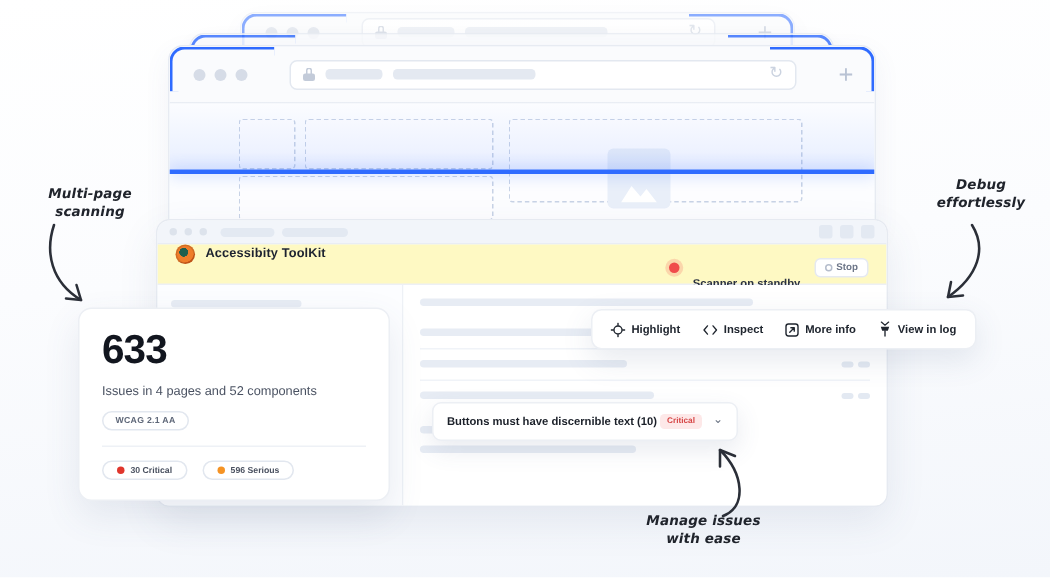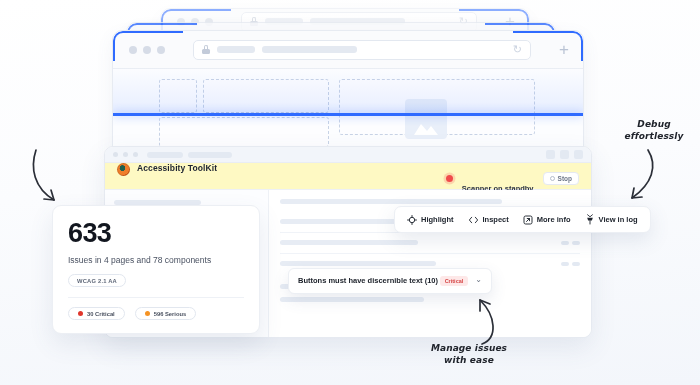--- a/index.html
+++ b/index.html
@@ -372,21 +372,21 @@
           </div>
         </div>
         <div class="sk" style="width:64%; margin-top:10px;"></div>
         <div class="sk" style="width:48%;"></div>
       </div>
     </div>
   </div>
 
   <div class="statcard">
     <div class="bignum">633</div>
-    <div class="subtxt">Issues in 4 pages and 78 components</div>
+    <div class="subtxt">Issues in 4 pages and 52 components</div>
     <div class="wcag">WCAG 2.1 AA</div>
     <div class="hr"></div>
     <div class="chips">
       <span class="chip">
         <span class="cdot" style="background:#e0362c;"></span>
         <span>30 Critical</span>
       </span>
       <span class="chip">
         <span class="cdot" style="background:#f59324;"></span>
         <span>596 Serious</span>
@@ -428,20 +428,24 @@
       <span>View in log</span>
     </div>
   </div>
 
   <div class="issue">
     <span class="issuetxt">Buttons must have discernible text (10)</span>
     <span class="critical">Critical</span>
     <span class="chev">⌄</span>
   </div>
 
+  <div class="anno a1">
+    <div>Multi-page</div>
+    <div>scanning</div>
+  </div>
   <svg class="arrowsvg" style="left:26px; top:148px;" width="60" height="62" viewBox="0 0 60 62">
     <path d="M10 2 C4 20, 8 40, 28 52" fill="none" stroke="#2b2f38" stroke-width="1.7" stroke-linecap="round"></path>
     <path d="M28 52 L18 51 M28 52 L25 42" fill="none" stroke="#2b2f38" stroke-width="1.7" stroke-linecap="round"></path>
   </svg>
 
   <div class="anno a2">
     <div>Debug</div>
     <div>effortlessly</div>
   </div>
   <svg class="arrowsvg" style="left:618px; top:148px;" width="50" height="58" viewBox="0 0 50 58">

